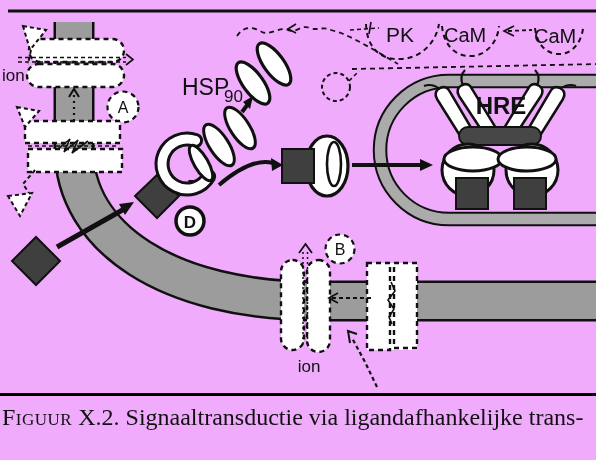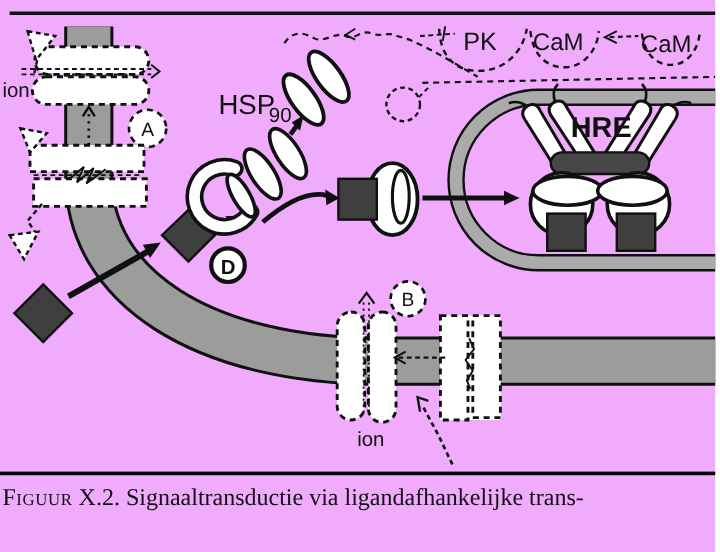--- a/index.html
+++ b/index.html
@@ -7,21 +7,21 @@
     position:relative;width:596px;height:460px;background:#f0abfc;
     font-family:"Liberation Sans",sans-serif;overflow:hidden;
   }
   .diagram{position:absolute;left:0;top:0;}
   .svg-label{font-family:"Liberation Sans",sans-serif;fill:#111;}
   .caption{
     position:absolute;left:0;top:393px;width:598px;
     border-top:3px solid #000;
     padding:7px 0 0 2px;
     font-family:"Liberation Serif",serif;
-    font-size:20px;line-height:1.2;color:#111;
+    font-size:24px;line-height:1.2;color:#111;
   }
   .caption .line{white-space:nowrap;}
   .smallcaps{font-variant:small-caps;letter-spacing:0.5px;}
 </style>
 </head>
 <body>
 
 <div class="page">
 
 <svg class="diagram" width="600" height="392" viewBox="0 0 600 392" xmlns="http://www.w3.org/2000/svg">

